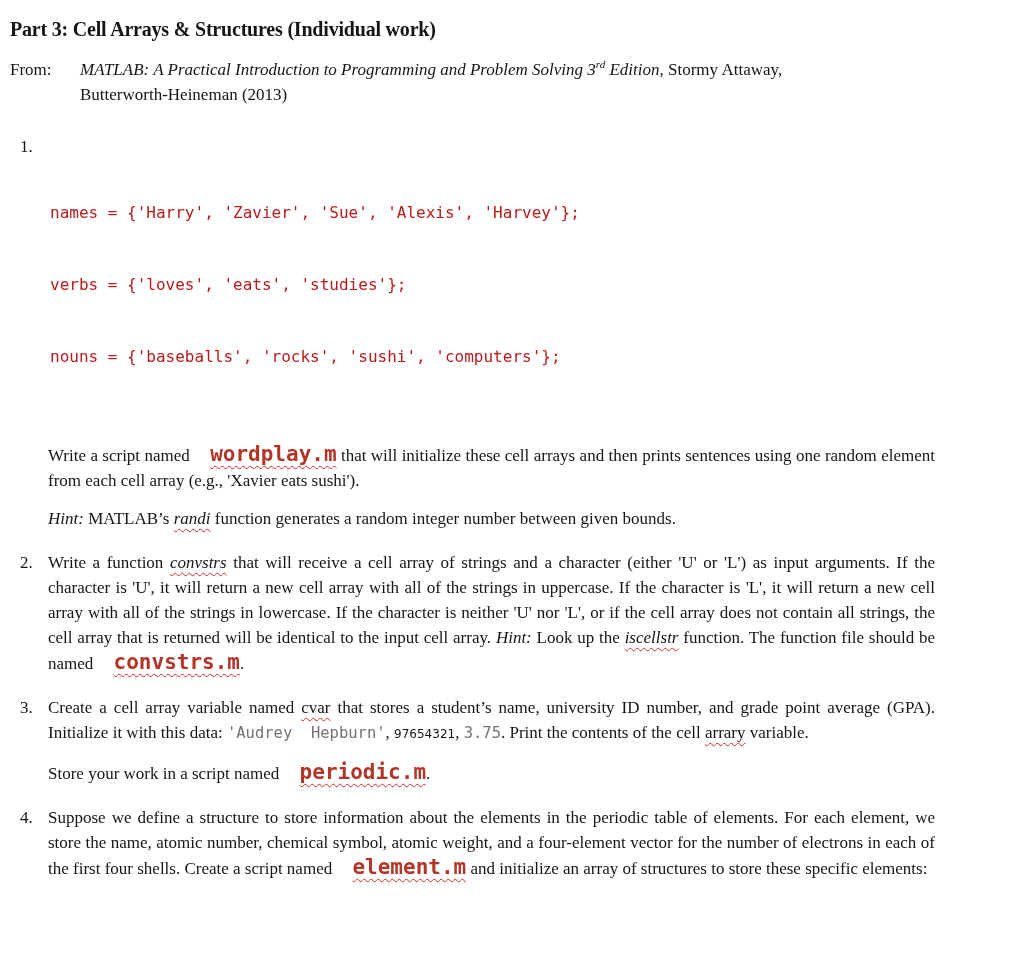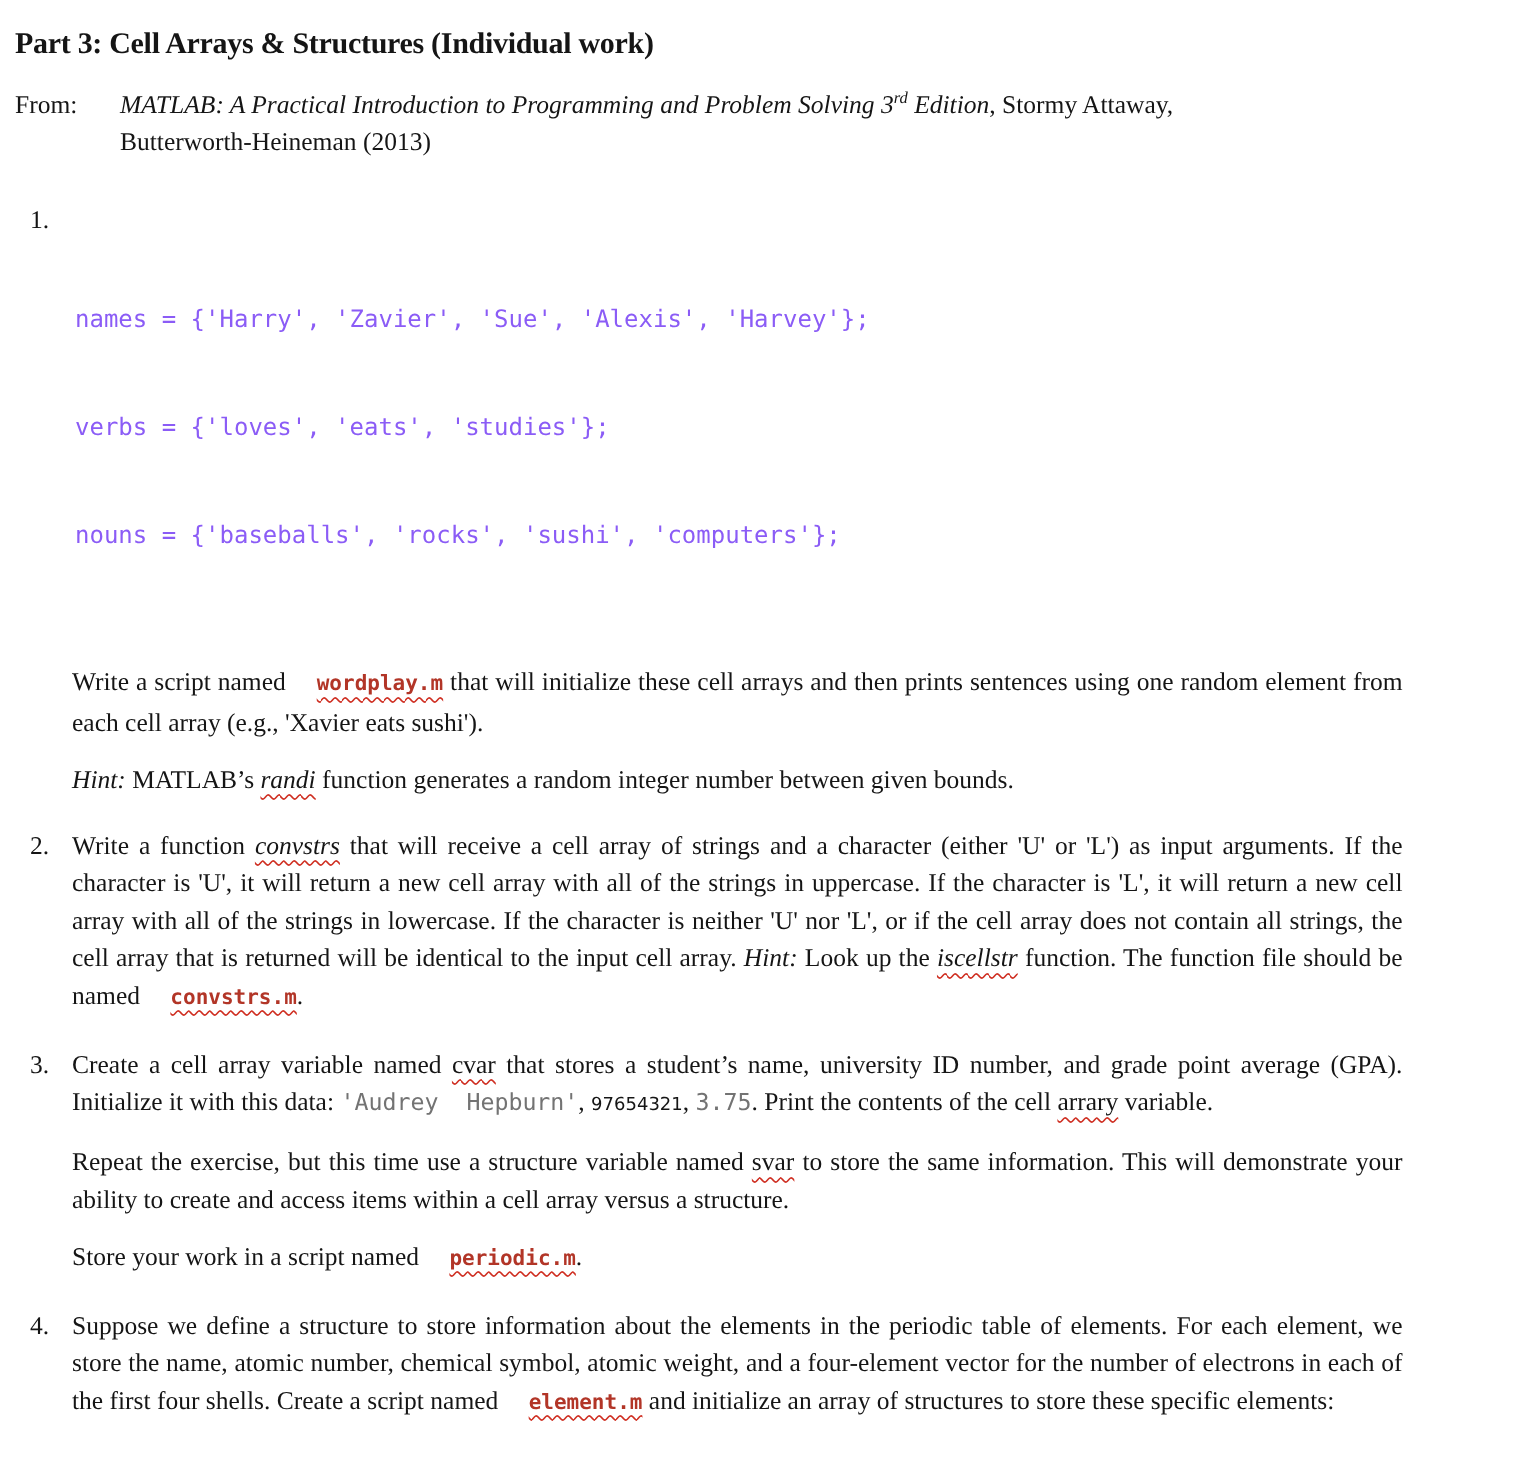--- a/index.html
+++ b/index.html
@@ -23,38 +23,38 @@
 
   .item { display:grid; grid-template-columns:38px 1fr; margin-bottom:10px; }
   .item-number { padding-left:10px; }
   .item-body { text-align:justify; }
 
   .para { text-align:justify; margin-bottom:9px; }
   .para.mt { margin-top:13px; }
 
   .codeblock {
     font-family:"DejaVu Sans Mono", monospace;
-    font-size:16px; line-height:24px; color:#8b5cf6;
+    font-size:16px; line-height:24px; color:#b91c1c;
     margin:19px 0 25px 2px; white-space:pre; text-align:left;
   }
 
   .it { font-style:italic; }
 
   
   .sq {
     text-decoration:underline; text-decoration-style:wavy;
     text-decoration-color:#cf2e21; text-decoration-thickness:1px;
     text-underline-offset:4px;
   }
   .sq.it { font-style:italic; }
 
   
   .fred {
     font-family:"DejaVu Sans Mono", monospace;
-    font-size:14px; font-weight:bold; color:#b23527;
+    font-size:21px; font-weight:bold; color:#b23527;
     text-decoration:underline; text-decoration-style:wavy;
     text-decoration-color:#cf2e21; text-decoration-thickness:1px;
     text-underline-offset:4px; white-space:pre;padding-left:16px;
   }
 
   
   .mono { font-family:"DejaVu Sans Mono", monospace; font-size:15.5px; white-space:pre; color:#737373; }
 
   
   .sans { font-family:"DejaVu Sans", sans-serif; font-size:12px; }
@@ -91,21 +91,20 @@
     <div class="item-number">2.</div>
     <div class="item-body">
       <div class="para"><span>Write a function </span><span class="sq it">convstrs</span><span> that will receive a cell array of strings and a character (either 'U' or 'L') as input arguments. If the character is 'U', it will return a new cell array with all of the strings in uppercase. If the character is 'L', it will return a new cell array with all of the strings in lowercase. If the character is neither 'U' nor 'L', or if the cell array does not contain all strings, the cell array that is returned will be identical to the input cell array. </span><span class="it">Hint:</span><span> Look up the </span><span class="sq it">iscellstr</span><span> function. The function file should be named </span><span class="fred">convstrs.m</span><span>.</span></div>
     </div>
   </div>
 
   <div class="item">
     <div class="item-number">3.</div>
     <div class="item-body">
       <div class="para"><span>Create a cell array variable named </span><span class="sq">cvar</span><span> that stores a student’s name, university ID number, and grade point average (GPA). Initialize it with this data: </span><span class="mono">'Audrey  Hepburn'</span><span>, </span><span class="sans">97654321</span><span>, </span><span class="mono">3.75</span><span>. Print the contents of the cell </span><span class="sq">arrary</span><span> variable.</span></div>
-      <div class="para mt"><span>Repeat the exercise, but this time use a structure variable named </span><span class="sq">svar</span><span> to store the same information. This will demonstrate your ability to create and access items within a cell array versus a structure.</span></div>
       <div class="para mt"><span>Store your work in a script named </span><span class="fred">periodic.m</span><span>.</span></div>
     </div>
   </div>
 
   <div class="item">
     <div class="item-number">4.</div>
     <div class="item-body">
       <div class="para"><span>Suppose we define a structure to store information about the elements in the periodic table of elements. For each element, we store the name, atomic number, chemical symbol, atomic weight, and a four-element vector for the number of electrons in each of the first four shells. Create a script named </span><span class="fred">element.m</span><span> and initialize an array of structures to store these specific elements:</span></div>
 
     </div>

